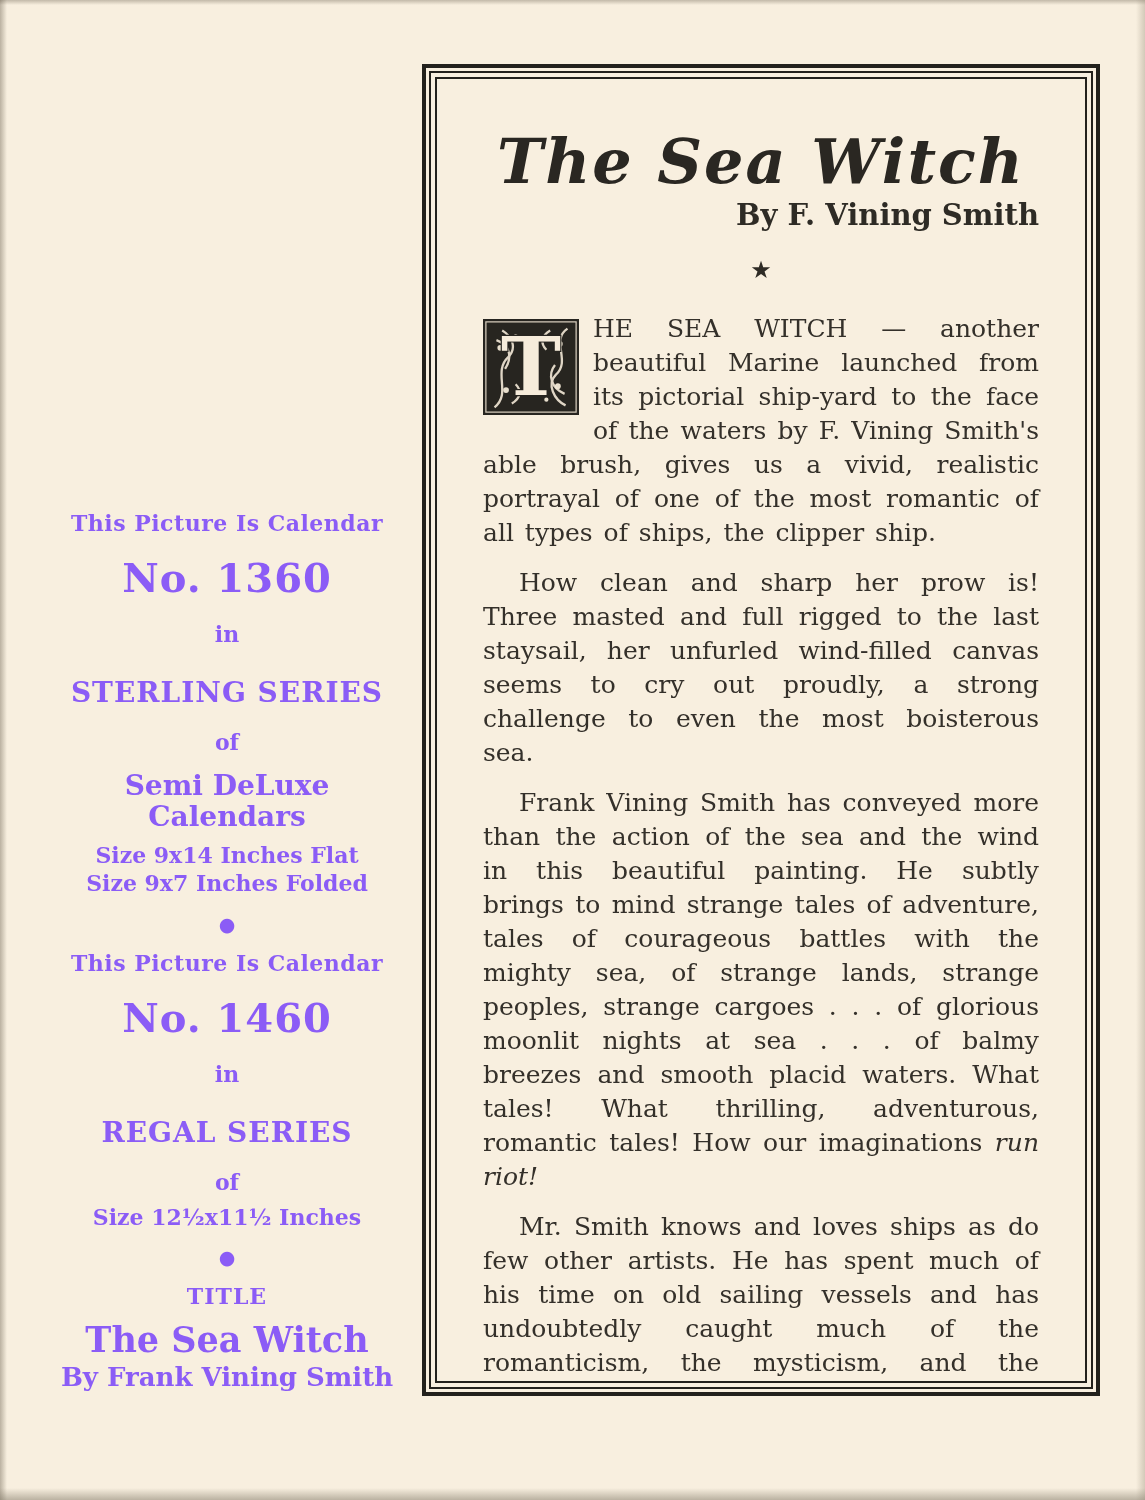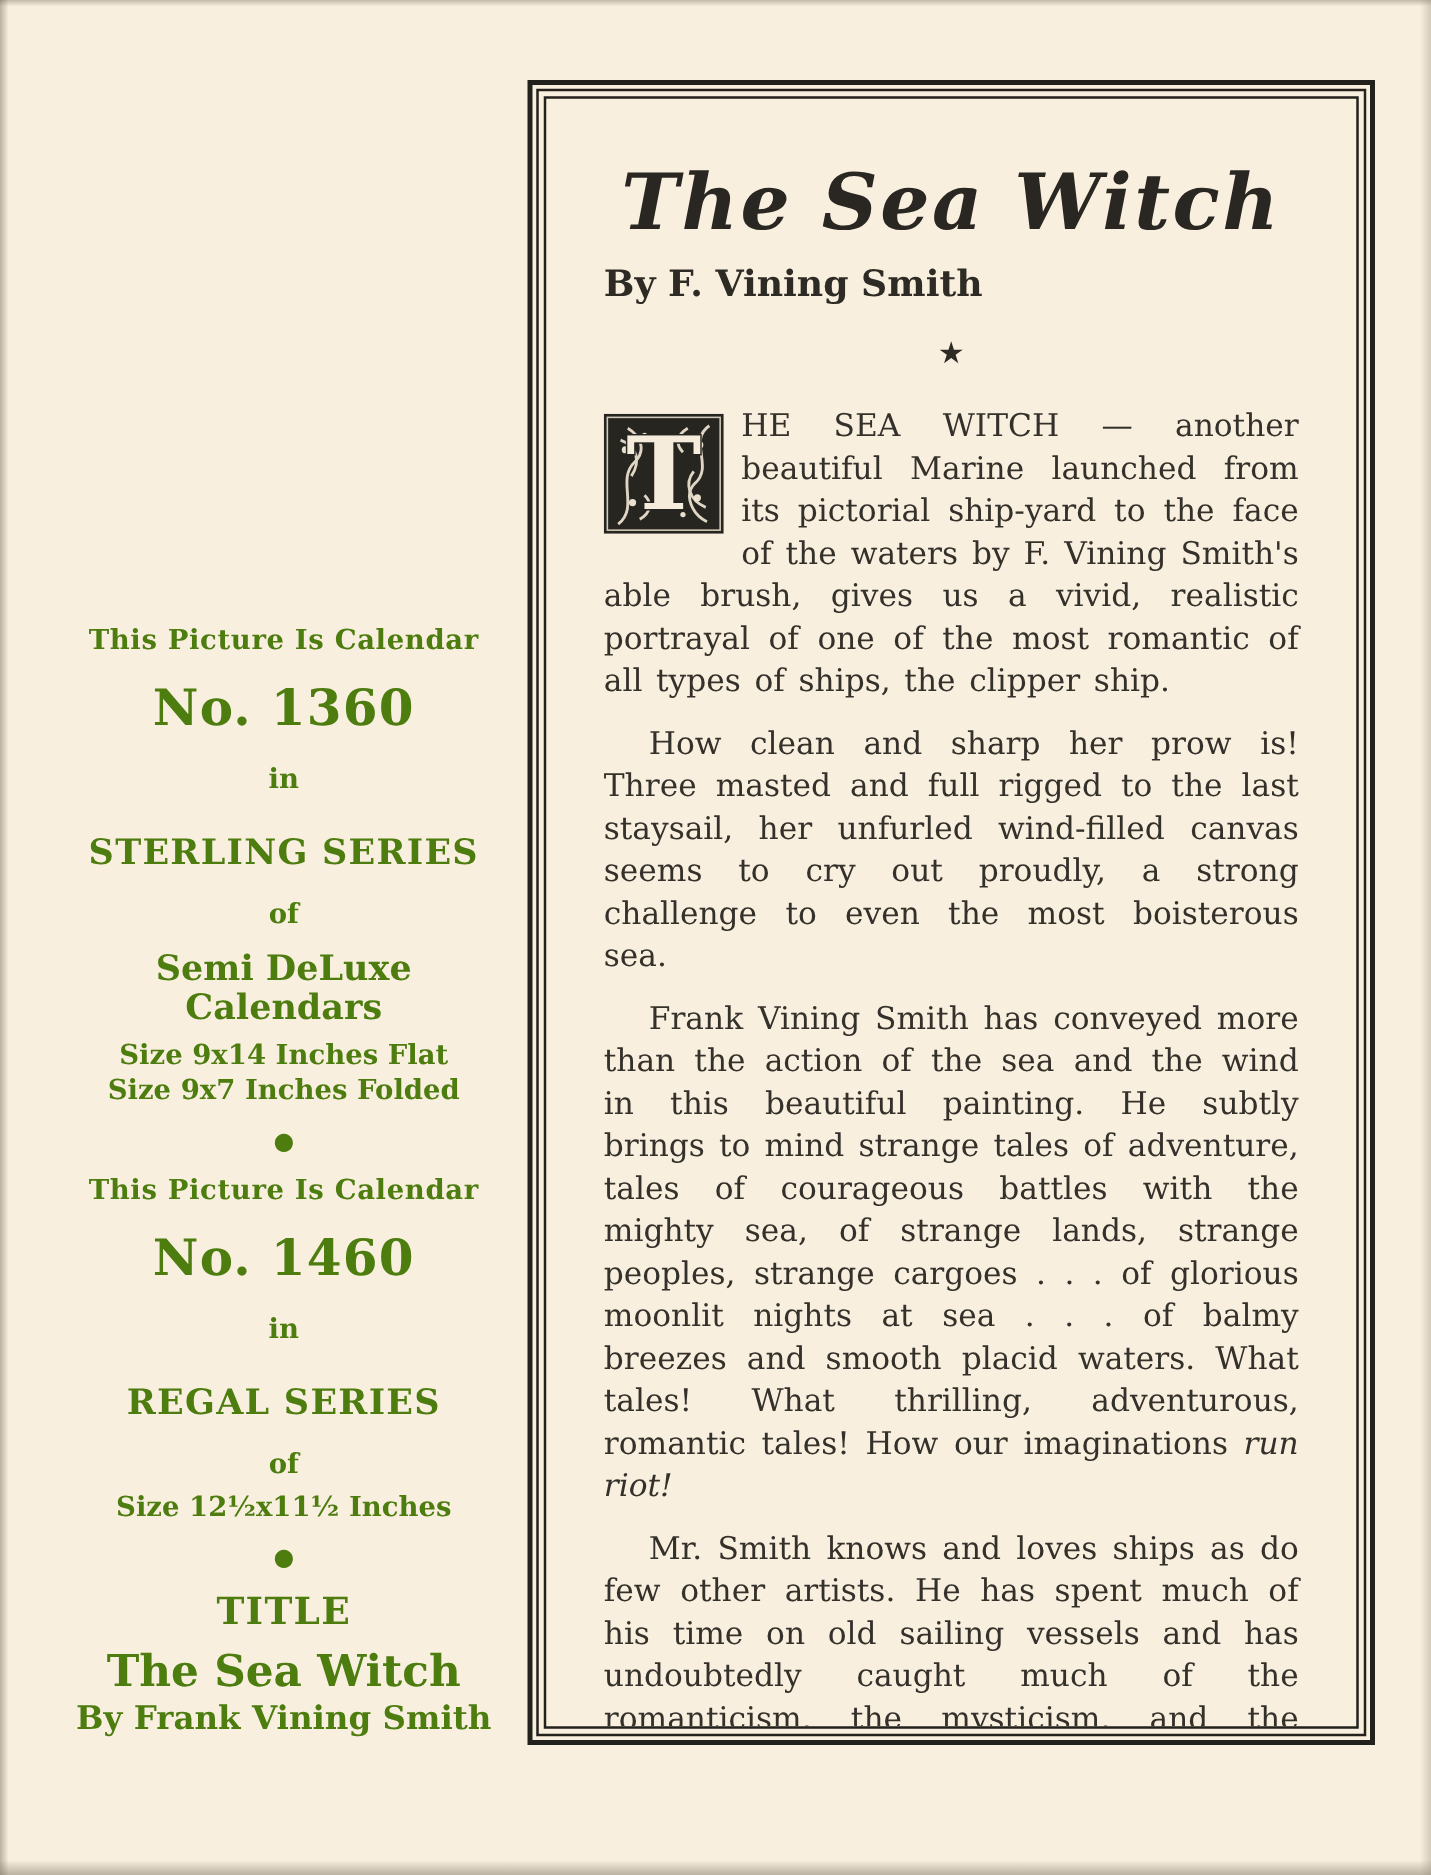--- a/index.html
+++ b/index.html
@@ -22,34 +22,34 @@
   .edge-top   { left: 0; top: 0; width: 100%; height: 5px;
     background: linear-gradient(180deg, rgba(95,85,68,.35), rgba(95,85,68,0)); }
   .edge-bottom{ left: 0; bottom: 0; width: 100%; height: 12px;
     background: linear-gradient(0deg, rgba(125,117,100,.50), rgba(125,117,100,0)); }
   .edge-right { right: 0; top: 0; width: 9px; height: 100%;
     background: linear-gradient(270deg, rgba(150,140,122,.38), rgba(150,140,122,0)); }
 
   
   .left-col {
     position: absolute;
-    left: 22px; top: 499px; width: 410px;
+    left: 22px; top: 510px; width: 410px;
     text-align: center;
-    color: #4d7c0f;
+    color: #8b5cf6;
   }
   .left-col > div { font-weight: bold; }
   .lc-caption { font-size: 22px; letter-spacing: .5px; }
   .lc-number  { font-size: 40px; margin-top: 18px; letter-spacing: 1px; }
   .lc-conn    { font-size: 22px; margin-top: 20px; }
   .lc-series  { font-size: 28px; margin-top: 29px; letter-spacing: 1px; }
   .lc-name    { font-size: 28px; line-height: 1.12; margin-top: 15px; }
   .lc-size    { font-size: 22px; margin-top: 9px; line-height: 1.2; }
   .lc-size2   { margin-top: 2px; }
   .lc-bullet  { font-size: 19px; margin-top: 18px; line-height: 1; }
-  .lc-label   { font-size: 30px; margin-top: 16px; letter-spacing: 1px; }
+  .lc-label   { font-size: 22px; margin-top: 16px; letter-spacing: 1px; }
   .lc-title   { font-size: 35px; margin-top: 10px; }
   .lc-byline  { font-size: 26px; margin-top: 2px; }
 
   
   .frame1 {
     position: absolute;
     left: 422px; top: 64px; width: 678px; height: 1332px;
     border: 4px solid #23211c;
     padding: 3px;
     box-sizing: border-box;
@@ -70,22 +70,22 @@
   .panel-title {
     margin: 6px 0 0;
     text-align: center;
     font-style: italic;
     font-weight: bold;
     font-size: 62px;
     letter-spacing: 2px;
     color: #2a2722;
   }
   .panel-byline {
-    margin-top: 12px;
-    text-align: left;
+    margin-top: 0;
+    text-align: right;
     font-weight: bold;
     font-size: 29px;
   }
   .panel-star {
     margin-top: 26px;
     text-align: center;
     font-size: 24px;
     line-height: 1;
   }
   .body-copy {

